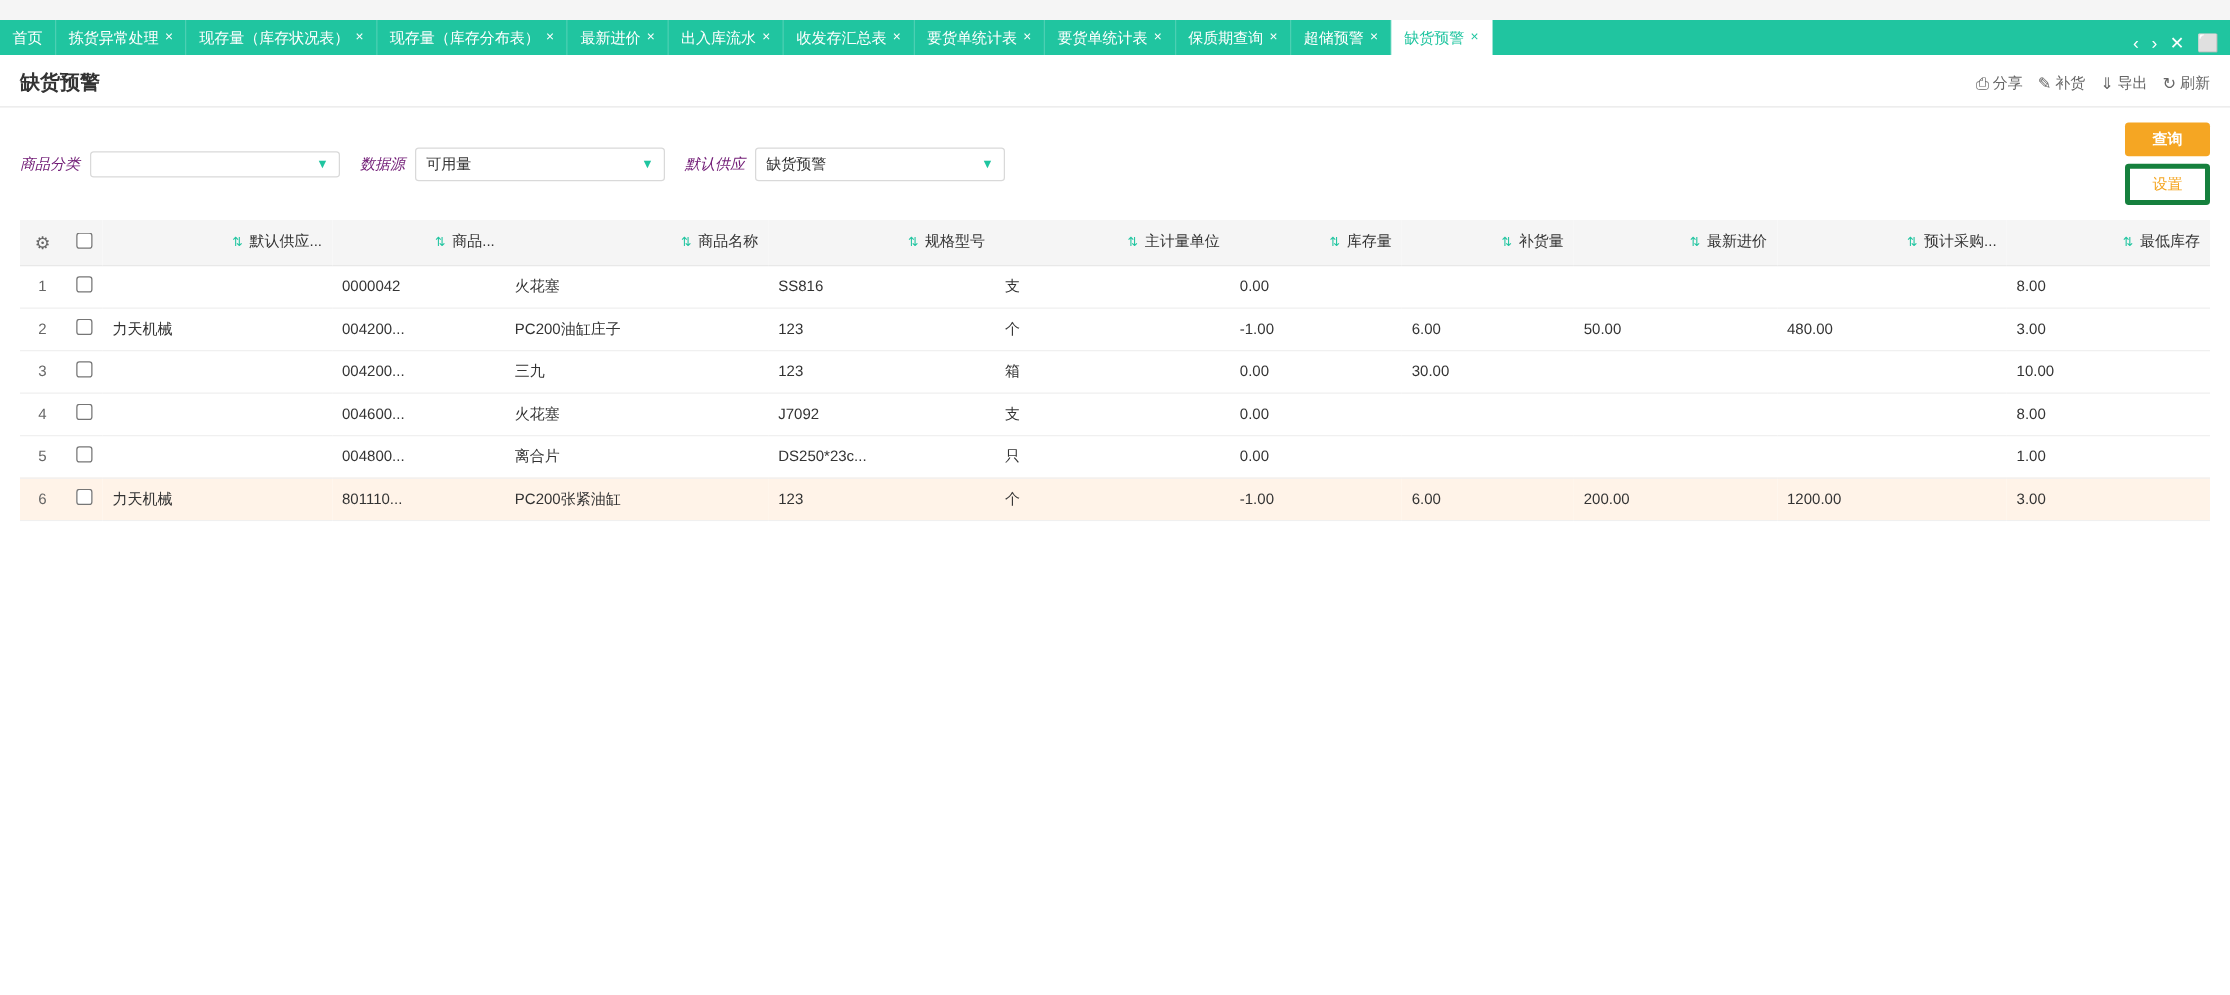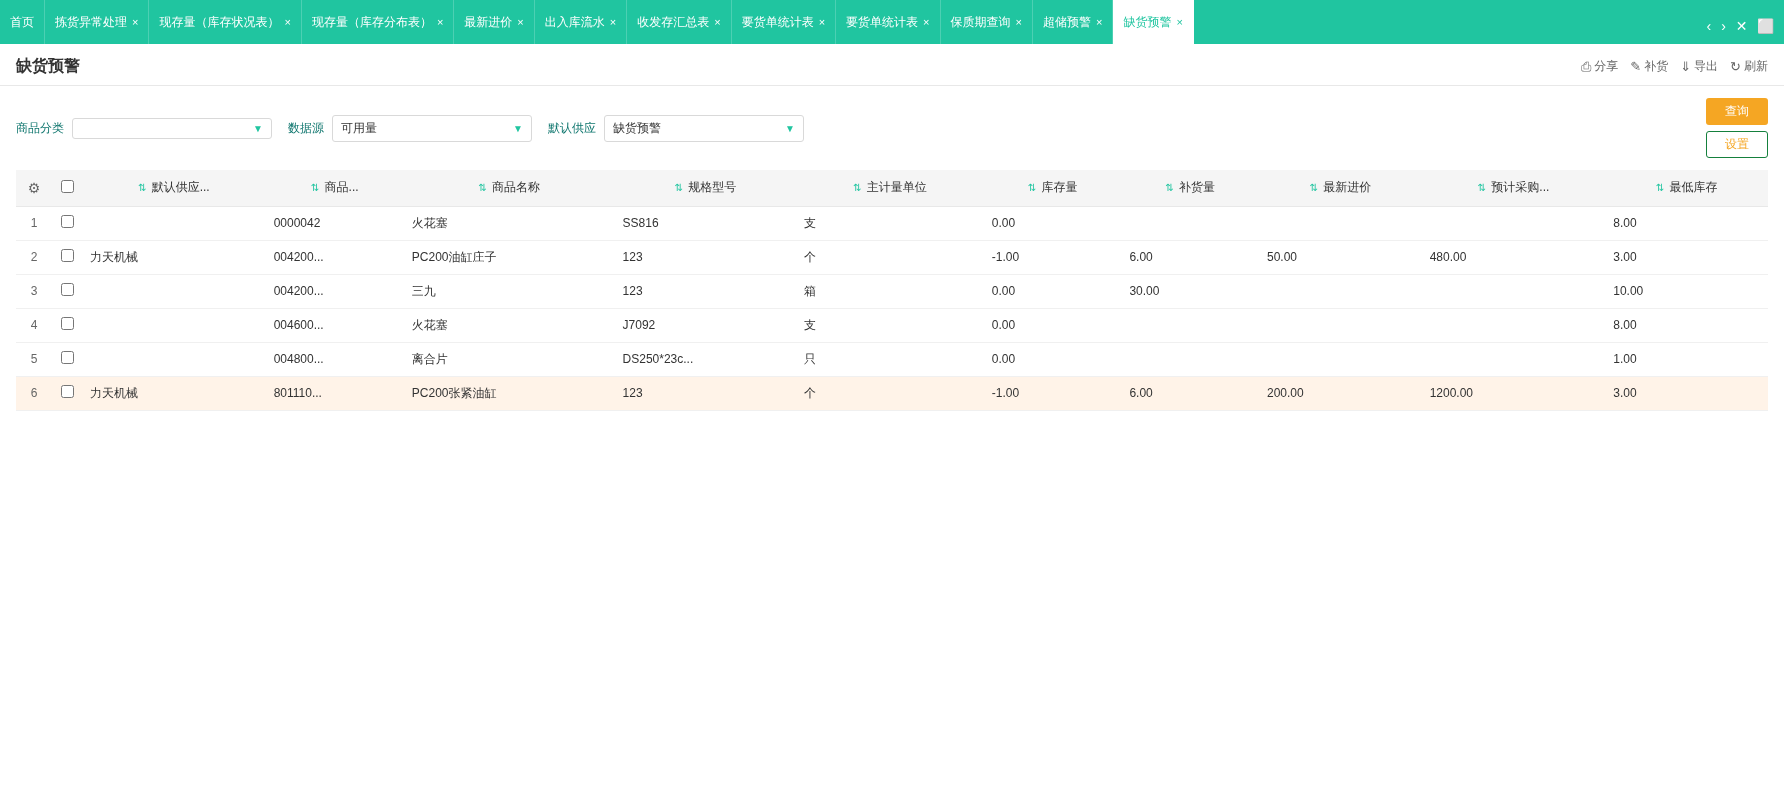--- a/index.html
+++ b/index.html
@@ -1,24 +1,25 @@
 <!DOCTYPE html>
 <html><head>
   <meta charset="utf-8">
   <style>
     * { box-sizing: border-box; margin: 0; padding: 0; }
     body { font-family: 'Microsoft YaHei', Arial, sans-serif; font-size: 12px; background: #f5f5f5; color: #333; }
 
     
     .tab-bar {
       display: flex;
-      align-items: flex-end;
+      align-items: flex-start;
       background: #20c5a0;
-      height: 44px;
+      height: 28px;
       overflow: hidden;
+      margin-top: 16px;
     }
     .tab-item {
       display: flex;
       align-items: center;
       padding: 0 10px;
       height: 100%;
       color: #fff;
       white-space: nowrap;
       cursor: pointer;
       font-size: 12px;
@@ -95,23 +96,24 @@
       padding: 12px 16px;
       gap: 16px;
       flex-wrap: wrap;
     }
     .filter-item {
       display: flex;
       align-items: center;
       gap: 8px;
     }
     .filter-label {
-      color: #0f766e;
+      color: #701a75;
       font-size: 12px;
       white-space: nowrap;
+      font-style: italic;
     }
     .filter-select {
       display: flex;
       align-items: center;
       border: 1px solid #d9d9d9;
       border-radius: 3px;
       padding: 4px 8px;
       min-width: 200px;
       cursor: pointer;
       background: #fff;
@@ -129,25 +131,26 @@
       gap: 6px;
     }
     .btn-query {
       background: #f5a623;
       color: #fff;
       border: none;
       border-radius: 3px;
       padding: 5px 18px;
       cursor: pointer;
       font-size: 12px;
+      font-weight: bold;
     }
     .btn-settings {
       background: #fff;
       color: #f5a623;
-      border: 1px solid #15803d;
+      border: 4px solid #15803d;
       border-radius: 3px;
       padding: 4px 18px;
       cursor: pointer;
       font-size: 12px;
     }
 
     
     .table-wrapper {
       padding: 0 16px;
       overflow-x: auto;
@@ -155,21 +158,21 @@
     table {
       width: 100%;
       border-collapse: collapse;
       font-size: 12px;
     }
     thead tr {
       background: #f5f5f5;
       height: 36px;
     }
     thead th {
-      text-align: center;
+      text-align: right;
       padding: 0 8px;
       font-weight: normal;
       color: #333;
       border-bottom: 1px solid #e8e8e8;
       white-space: nowrap;
     }
     thead th.sortable {
       cursor: pointer;
     }
     .sort-icon { color: #20c5a0; margin-right: 2px; font-size: 10px; }

